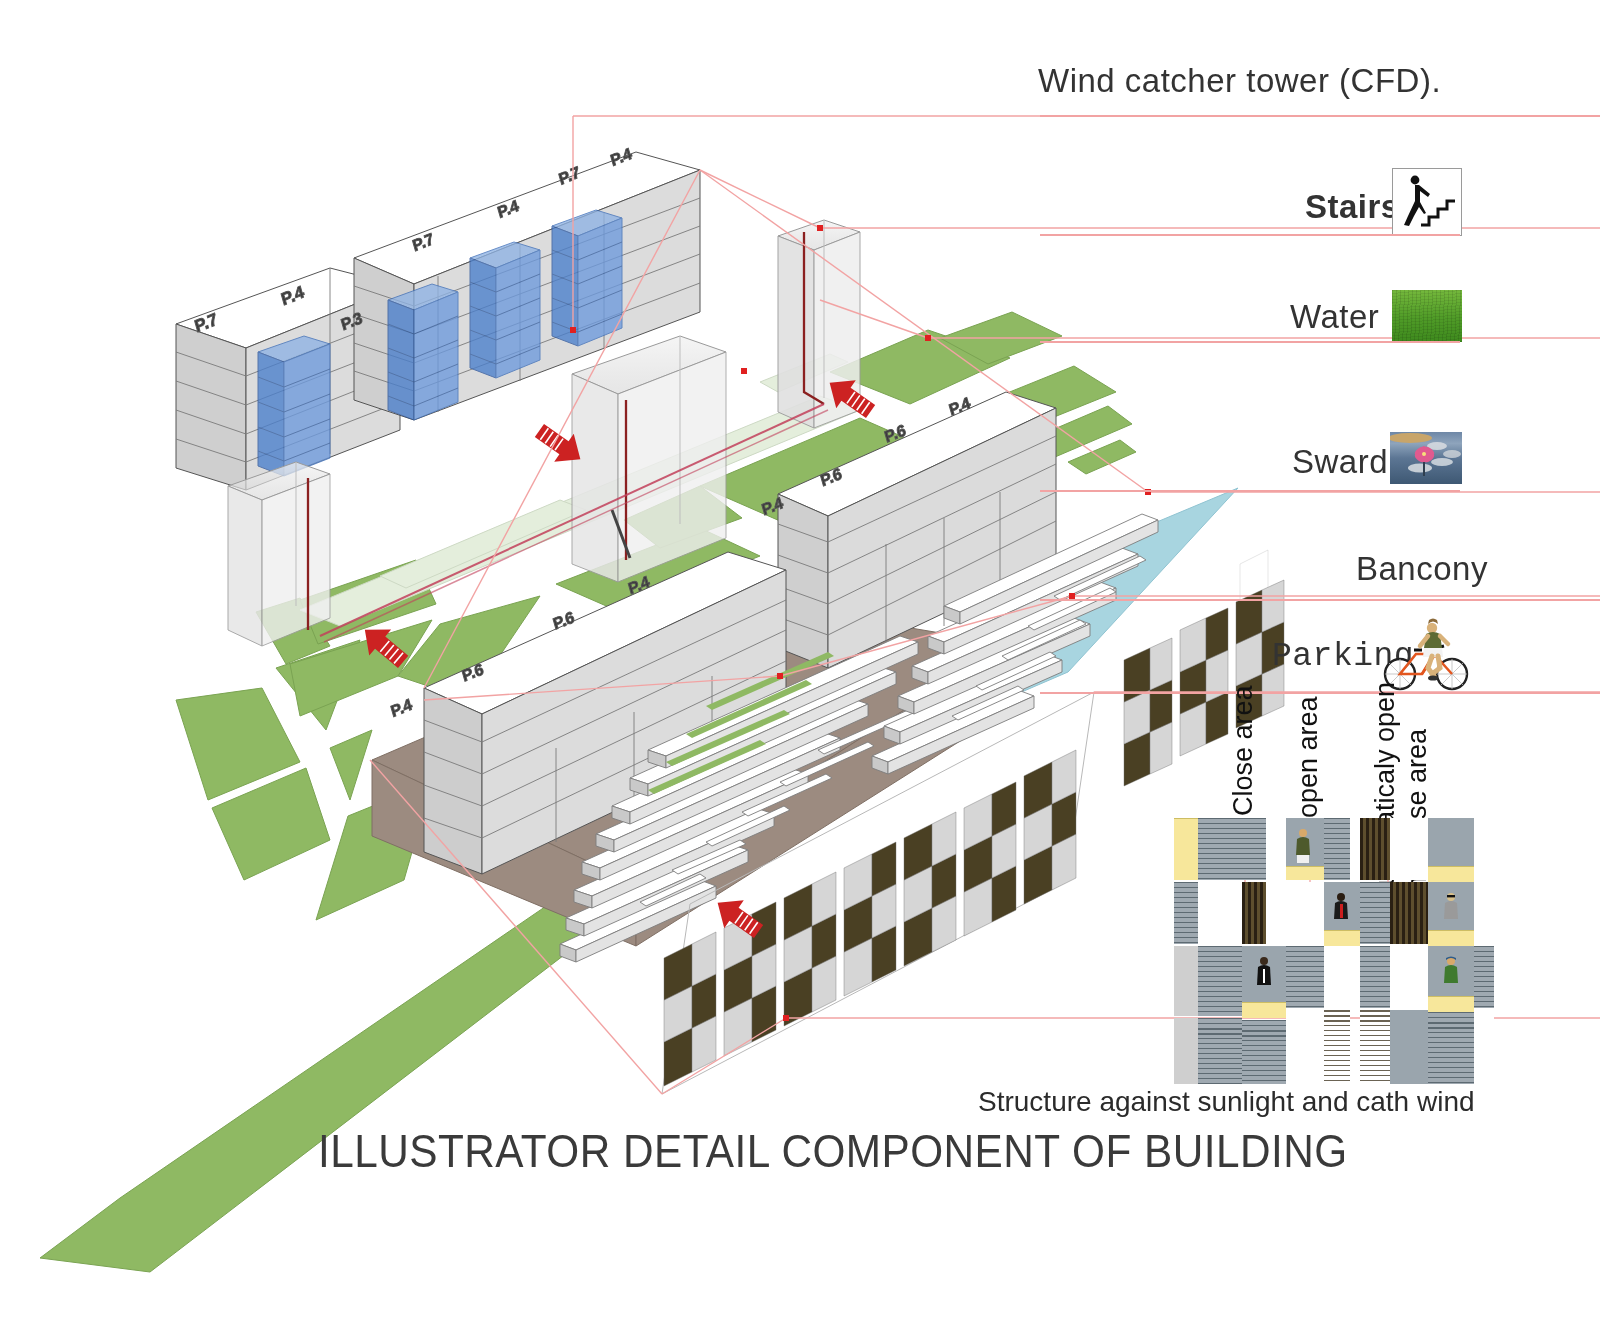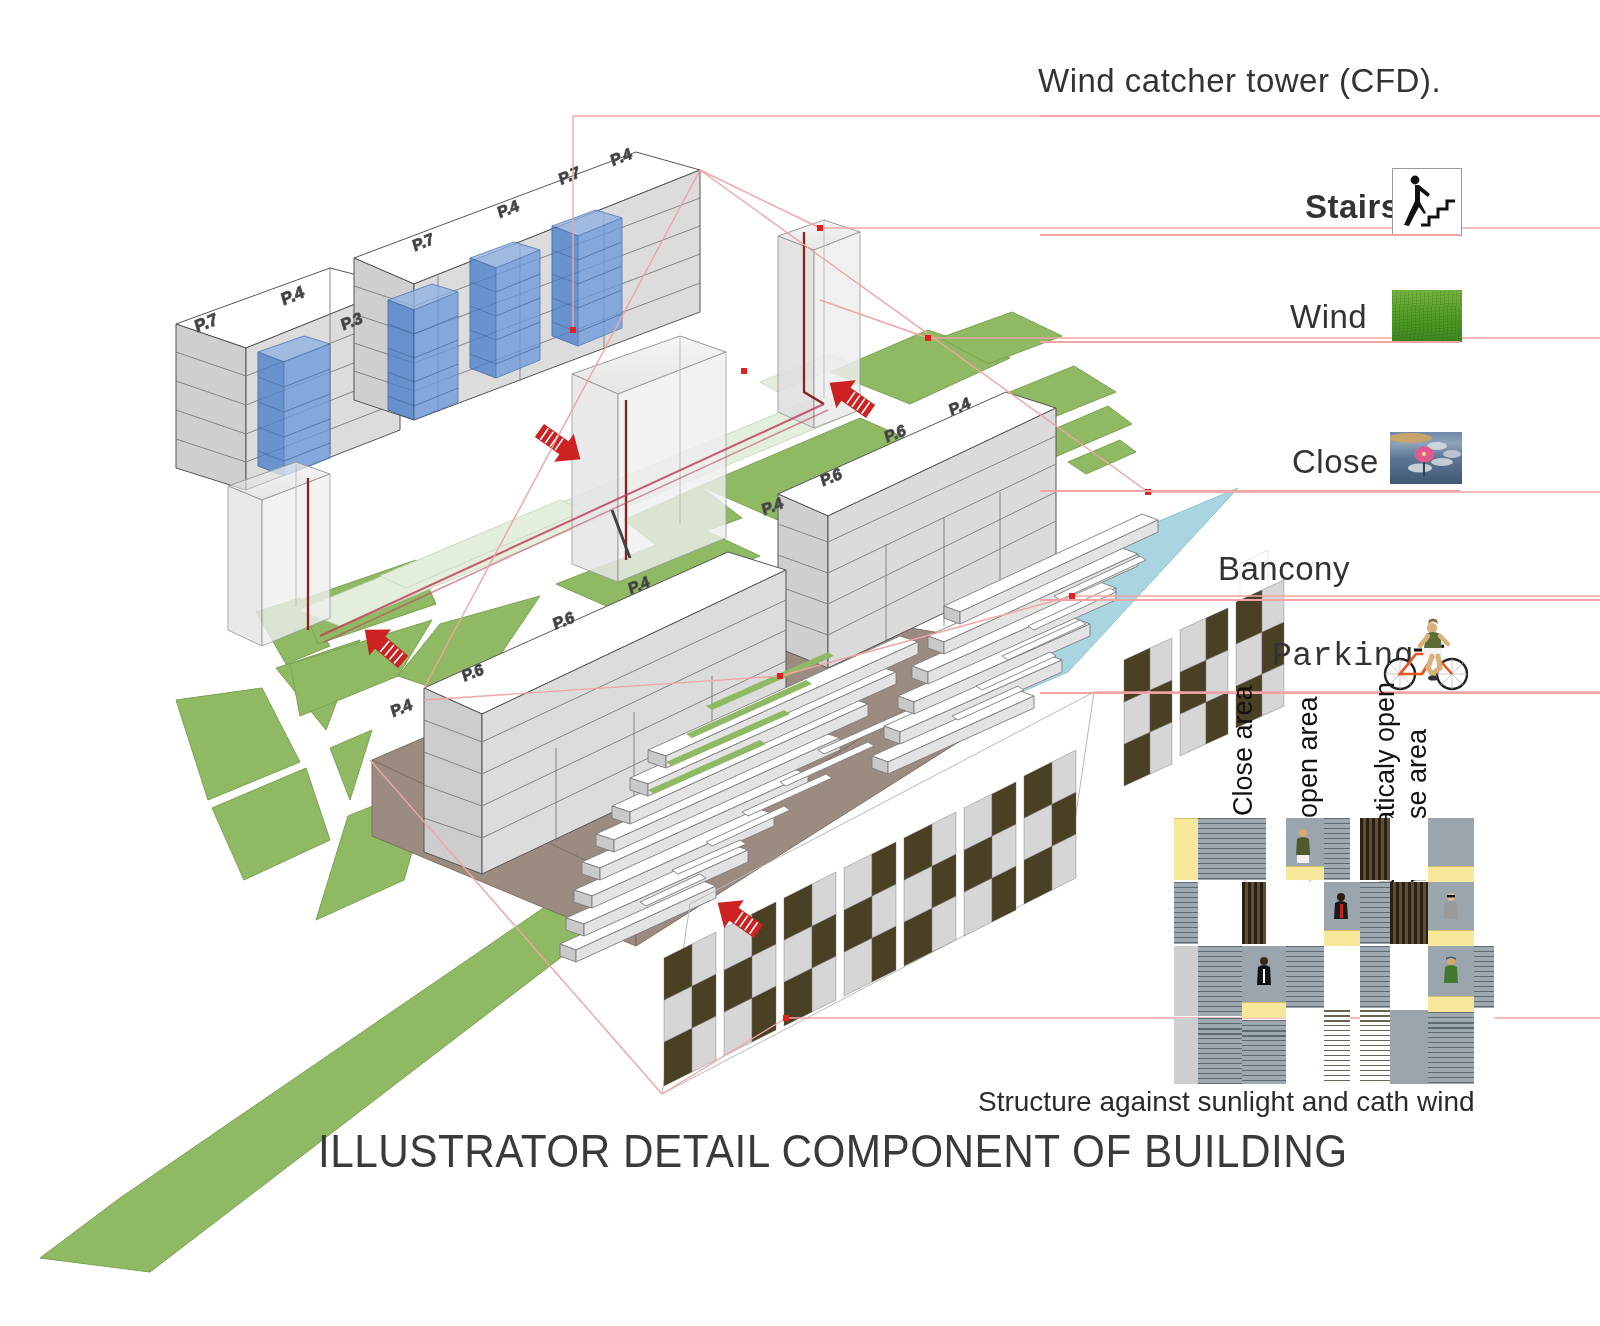--- a/index.html
+++ b/index.html
@@ -547,25 +547,25 @@
     <svg viewBox="0 0 70 68" width="70" height="68">
 
       <circle cx="22" cy="11" r="4.4" fill="#111"></circle>
       <path d="M22 16 L22 32 L15 47 L11 56 L16 57 L21 47 L26 38 L31 45 L33 44 L27 33 L27 22 L35 28 L37 25 L26 16 Z" fill="#111"></path>
 
       <path d="M28 56 L36 56 L36 48 L45 48 L45 40 L54 40 L54 32 L62 32" fill="none" stroke="#111" stroke-width="3"></path>
     </svg>
   </div>
   <div class="legend-rule" style="left:1040px;top:234px;width:420px;"></div>
 
-  <div class="legend-label lg-big" style="left:1290px;top:298px;">Wind</div>
+  <div class="legend-label lg-big" style="left:1290px;top:298px;">Water</div>
   <div class="legend-icon sward-swatch" style="left:1392px;top:290px;width:70px;height:52px;"></div>
   <div class="legend-rule" style="left:1040px;top:341px;width:420px;"></div>
 
-  <div class="legend-label lg-big" style="left:1292px;top:443px;">Close</div>
+  <div class="legend-label lg-big" style="left:1292px;top:443px;">Sward</div>
   <div class="legend-icon water-swatch" style="left:1390px;top:432px;width:72px;height:52px;">
     <svg viewBox="0 0 72 52" width="72" height="52">
       <ellipse cx="20" cy="6" rx="22" ry="5" fill="#c8a56a"></ellipse>
       <ellipse cx="47" cy="14" rx="10" ry="4" fill="#d9dde2" opacity=".85"></ellipse>
       <ellipse cx="62" cy="22" rx="9" ry="4" fill="#cfd5da" opacity=".8"></ellipse>
       <ellipse cx="52" cy="30" rx="11" ry="4" fill="#dde2e6" opacity=".8"></ellipse>
       <ellipse cx="30" cy="36" rx="12" ry="4.5" fill="#e3e7ea" opacity=".8"></ellipse>
       <g fill="#e05a8f">
         <ellipse cx="34" cy="22" rx="3" ry="8"></ellipse>
         <ellipse cx="34" cy="22" rx="8" ry="3.4"></ellipse>
@@ -573,21 +573,21 @@
         <ellipse cx="39" cy="19" rx="6" ry="3" transform="rotate(35 39 19)"></ellipse>
         <ellipse cx="30" cy="26" rx="6" ry="3" transform="rotate(35 30 26)"></ellipse>
         <ellipse cx="39" cy="26" rx="6" ry="3" transform="rotate(-35 39 26)"></ellipse>
       </g>
       <circle cx="34" cy="22" r="2" fill="#f7e07a"></circle>
       <path d="M34 30 L34 44" stroke="#2f3f4f" stroke-width="2"></path>
     </svg>
   </div>
   <div class="legend-rule" style="left:1040px;top:490px;width:420px;"></div>
 
-  <div class="legend-label lg-big" style="left:1218px;top:550px;">Bancony</div>
+  <div class="legend-label lg-big" style="left:1356px;top:550px;">Bancony</div>
   <div class="legend-rule" style="left:1040px;top:599px;width:560px;"></div>
 
   <div class="legend-label lg-big" style="left:1272px;top:638px;font-family:Liberation Mono, monospace;">Parking</div>
   <div class="legend-icon" style="left:1382px;top:616px;width:90px;height:76px;">
     <svg viewBox="0 0 90 76" width="90" height="76">
 
       <circle cx="18" cy="58" r="15" fill="#fff" stroke="#222" stroke-width="2.4"></circle>
       <circle cx="70" cy="58" r="15" fill="#fff" stroke="#222" stroke-width="2.4"></circle>
       <g stroke="#bbb" stroke-width=".8">
         <line x1="18" y1="43" x2="18" y2="73"></line>

